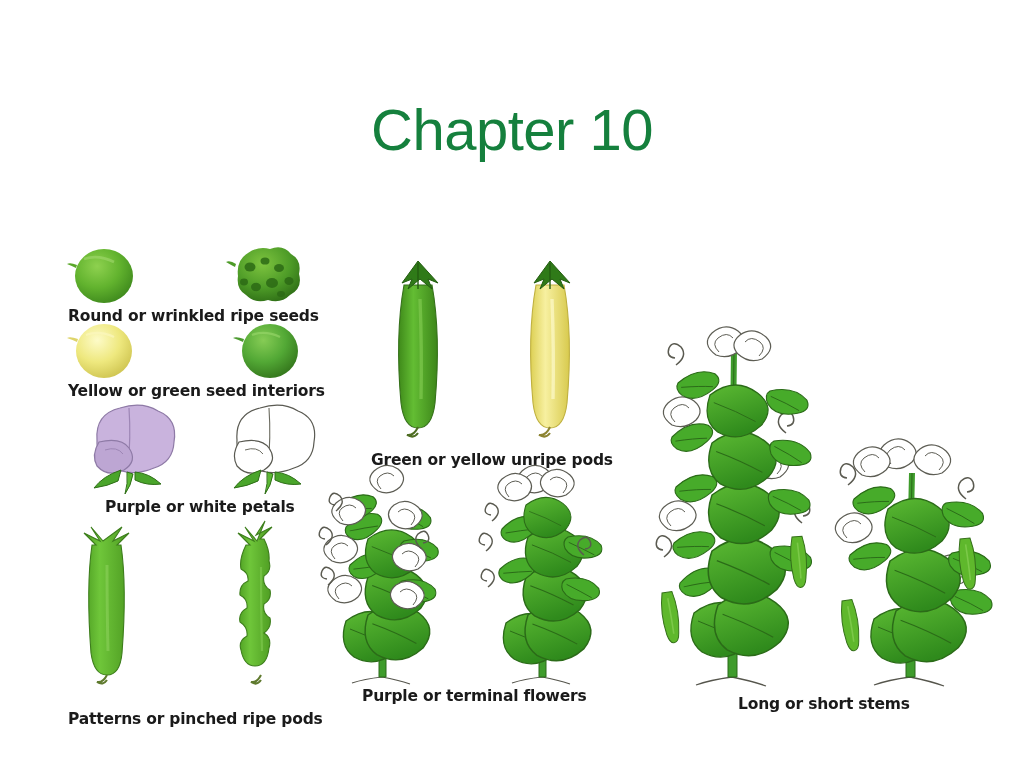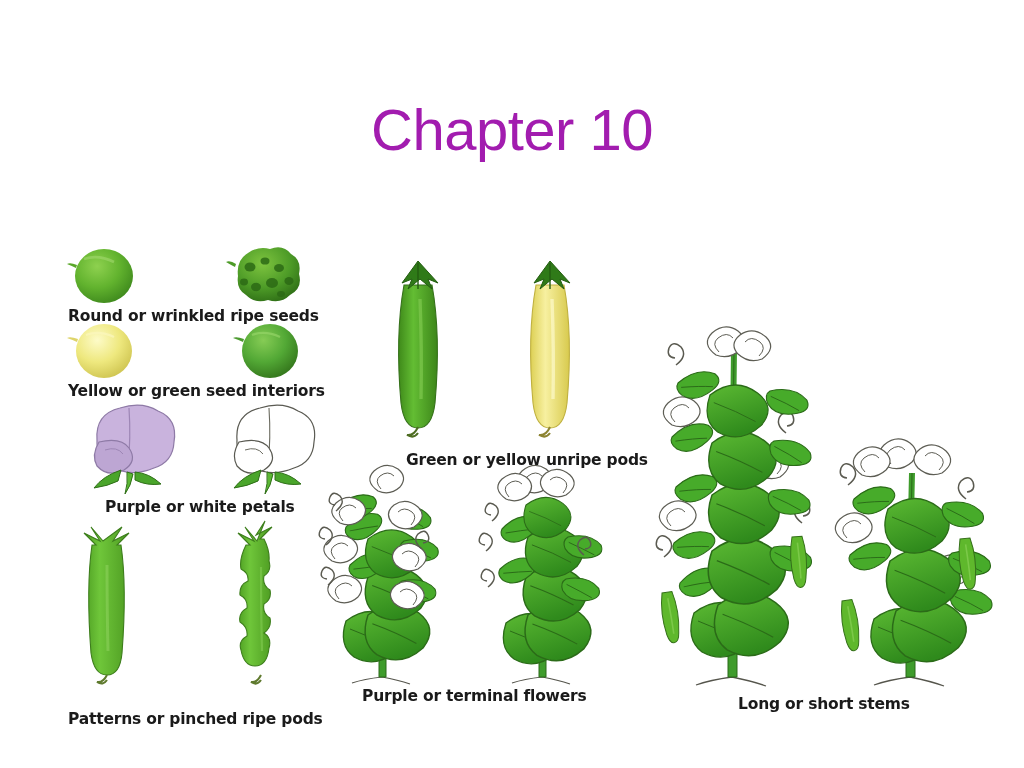--- a/index.html
+++ b/index.html
@@ -29,21 +29,21 @@
     top: 96px;
     left: 0;
     width: 1024px;
     text-align: center;
     line-height: 1.18;
   }
   .title-line {
     font-size: 58px;
     font-weight: 400;
     letter-spacing: -0.5px;
-    color: #a21caf;
+    color: #15803d;
     display: block;
     white-space: nowrap;
   }
 
   
   #figure {
     position: absolute;
     left: 0;
     top: 240px;
     width: 864px;
@@ -221,21 +221,21 @@
         </g>
 
         <g>
           <path d="M176 30 q-9 50 -3 118 q3 25 17 25 q14 0 17 -25 q6 -68 -3 -118 Z" fill="url(#gPodY)" stroke="#bfb03f" stroke-width="1.1"></path>
           <path d="M190 6 l-16 22 l10 -4 l-4 10 l12 -10 l12 10 l-4 -10 l10 4 Z" fill="#2f7a18" stroke="#235c10" stroke-width="1"></path>
           <path d="M190 8 l0 26" fill="none" stroke="#235c10" stroke-width="1.4"></path>
           <path d="M192 44 q2 52 1 100" fill="none" stroke="#fdfad0" stroke-width="3.4" opacity=".65"></path>
           <path d="M190 172 q-4 9 -11 8 q7 4 11 -2" fill="none" stroke="#8d8432" stroke-width="2"></path>
         </g>
       </svg>
-      <div class="fig-label" style="left:11px; top:196px;margin-left:35px;">Green or yellow unripe pods</div>
+      <div class="fig-label" style="left:11px; top:196px;">Green or yellow unripe pods</div>
     </div>
 
     <div class="panel" style="left:310px; top:225px; width:340px; height:250px;">
       <svg width="340" height="220" viewBox="0 0 340 220">
         <defs>
           <linearGradient id="lf" x1="0" y1="0" x2="0.4" y2="1">
             <stop offset="0%" stop-color="#5cba33"></stop>
             <stop offset="100%" stop-color="#2f8a1c"></stop>
           </linearGradient>
           <g id="leafBig">

